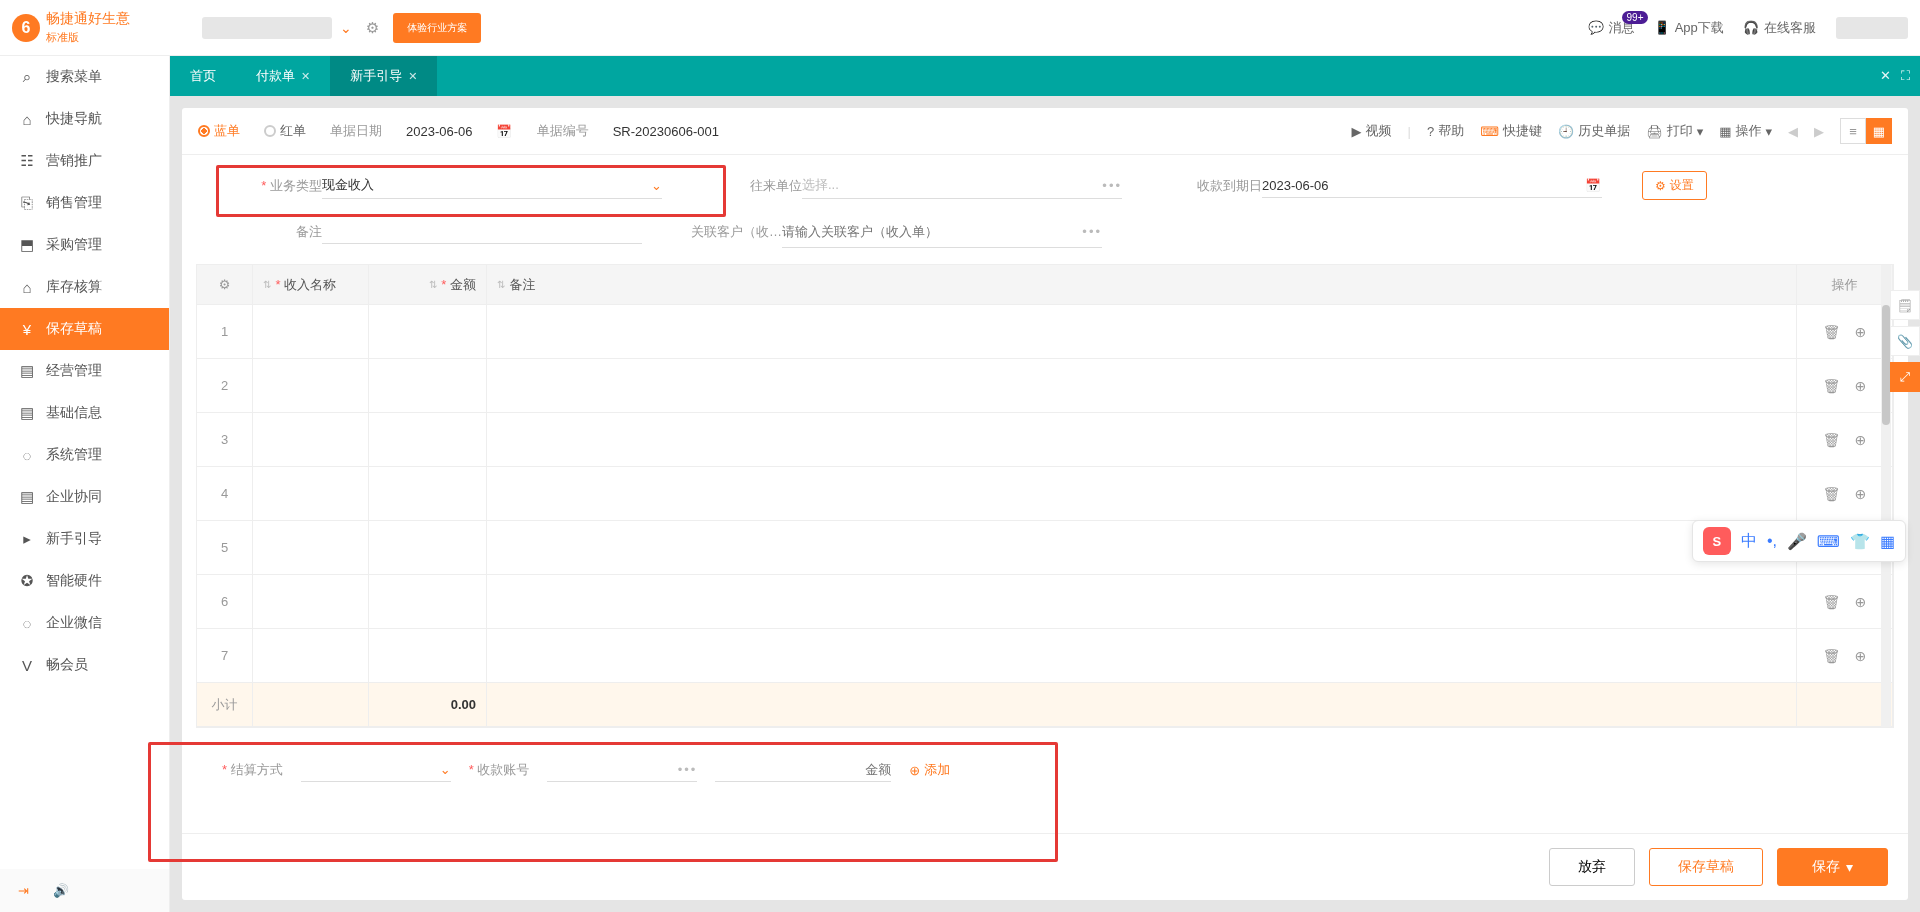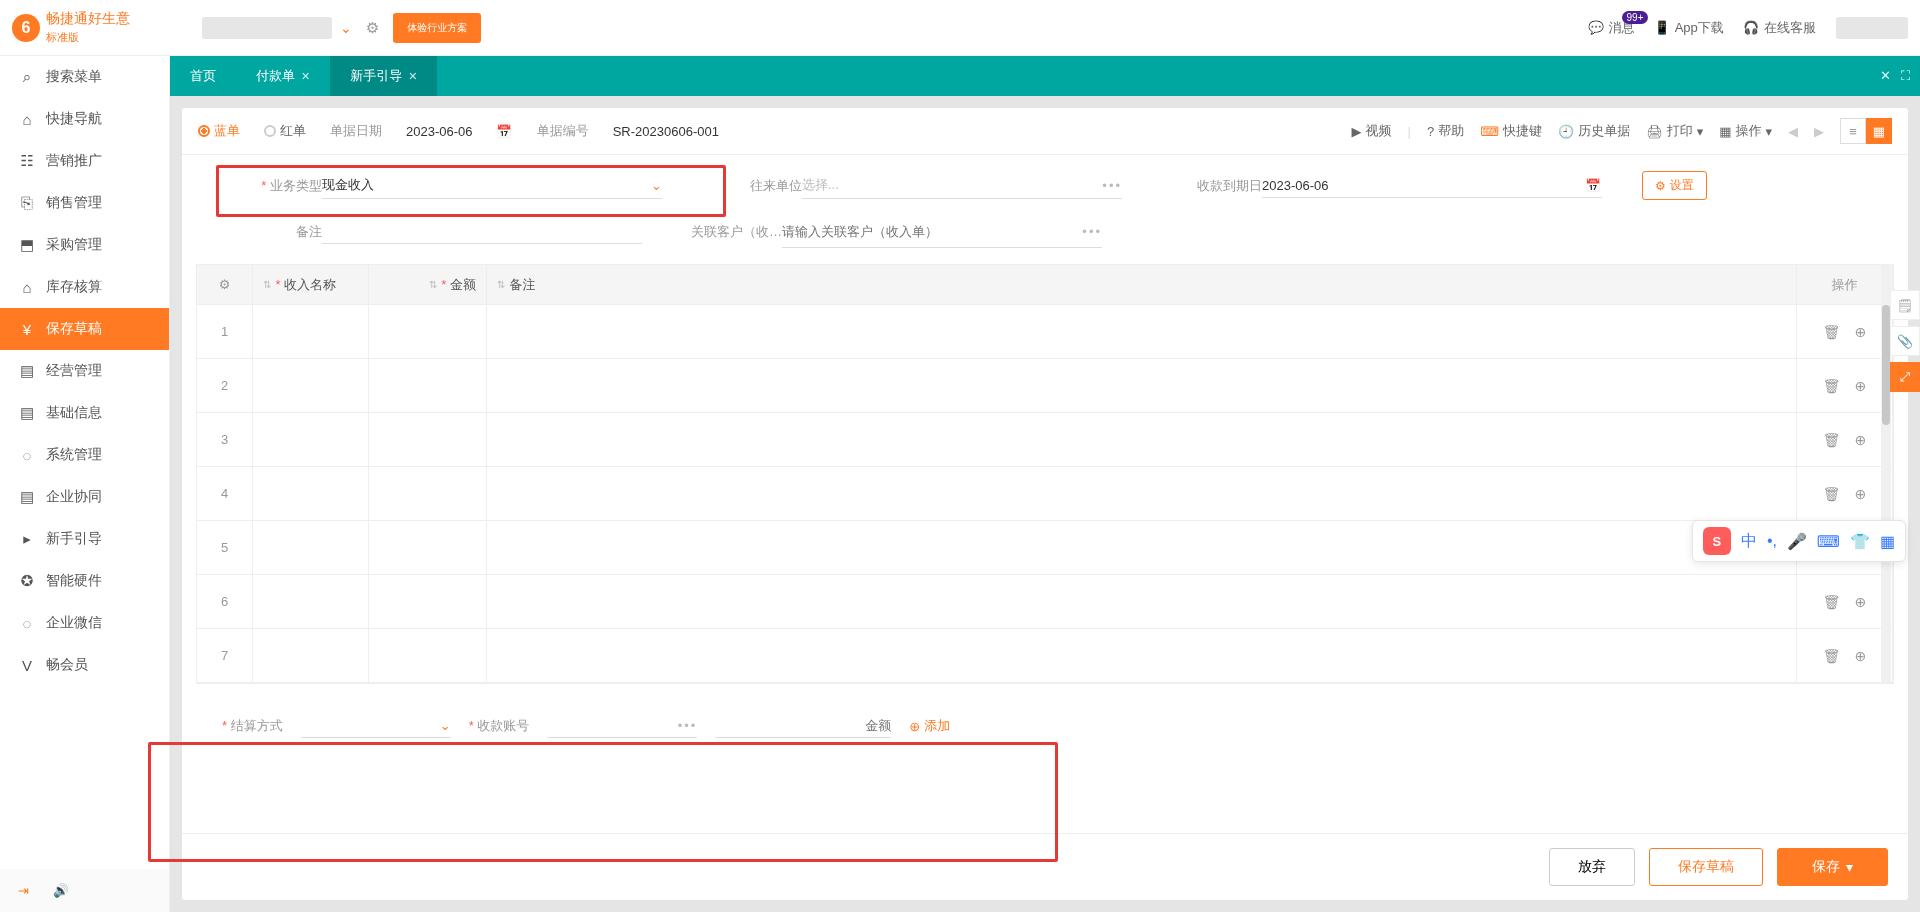--- a/index.html
+++ b/index.html
@@ -395,20 +395,27 @@
                   <div class="cell c-set">7</div>
                   <div class="cell c-name"></div>
                   <div class="cell c-amt"></div>
                   <div class="cell c-remark"></div>
                   <div class="cell c-ops">
                     <span class="row-icon">🗑</span>
                     <span class="row-icon">⊕</span>
                   </div>
                 </div>
               </div>
+            <div class="tsum">
+              <div class="cell c-set">小计</div>
+              <div class="cell c-name"></div>
+              <div class="cell c-amt" style="font-weight:600">0.00</div>
+              <div class="cell c-remark"></div>
+              <div class="cell c-ops"></div>
+            </div>
             <div class="vscroll">
                 <div class="vthumb" style="top:40px;height:120px"></div>
               </div>
           </div>
 
           <div class="settle">
             <span class="flabel req">结算方式</span>
             <div class="fsel" style="min-width:150px">
                 <span></span>
                 <span class="caret">⌄</span>

